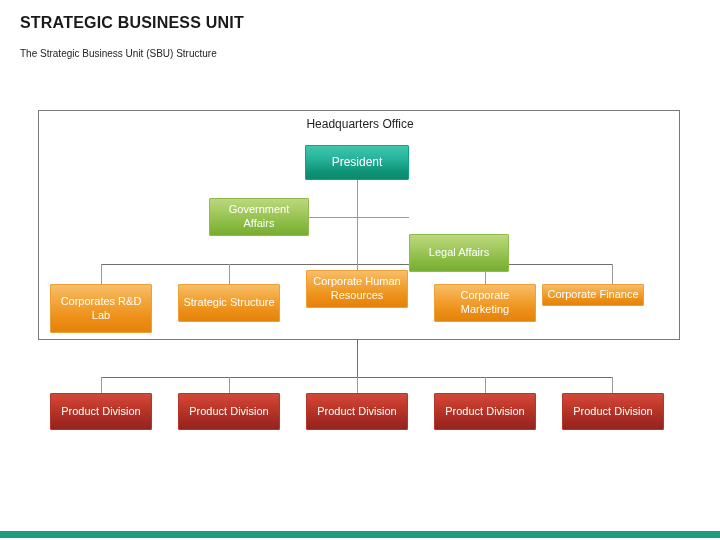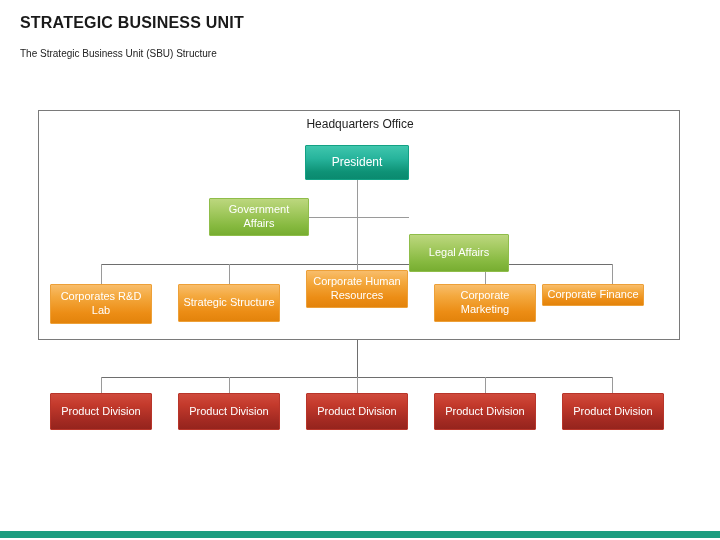--- a/index.html
+++ b/index.html
@@ -136,21 +136,21 @@
 <div class="conn conn-v" style="left:229px; top:377px; height:16px;"></div>
 <div class="conn conn-v" style="left:357px; top:377px; height:16px;"></div>
 <div class="conn conn-v" style="left:485px; top:377px; height:16px;"></div>
 <div class="conn conn-v" style="left:612px; top:377px; height:16px;"></div>
 
 <div class="node node-teal" style="left:305px; top:145px; width:104px; height:35px;">President</div>
 
 <div class="node node-green" style="left:209px; top:198px; width:100px; height:38px;">Government Affairs</div>
 <div class="node node-green" style="left:409px; top:198px; width:100px; height:38px;margin-top:36px;">Legal Affairs</div>
 
-<div class="node node-orange" style="left:50px; top:284px; width:102px; height:40px;">Corporates R&amp;D Lab</div>
+<div class="node node-orange" style="left:50px; top:284px; width:102px; height:49px;">Corporates R&amp;D Lab</div>
 <div class="node node-orange" style="left:178px; top:284px; width:102px; height:38px;">Strategic Structure</div>
 <div class="node node-orange" style="left:306px; top:270px; width:102px; height:38px;">Corporate Human Resources</div>
 <div class="node node-orange" style="left:434px; top:284px; width:102px; height:38px;">Corporate Marketing</div>
 <div class="node node-orange" style="left:542px; top:284px; width:102px; height:22px;">Corporate Finance</div>
 
 <div class="node node-red" style="left:50px; top:393px; width:102px; height:37px;">Product Division</div>
 <div class="node node-red" style="left:178px; top:393px; width:102px; height:37px;">Product Division</div>
 <div class="node node-red" style="left:306px; top:393px; width:102px; height:37px;">Product Division</div>
 <div class="node node-red" style="left:434px; top:393px; width:102px; height:37px;">Product Division</div>
 <div class="node node-red" style="left:562px; top:393px; width:102px; height:37px;">Product Division</div>

